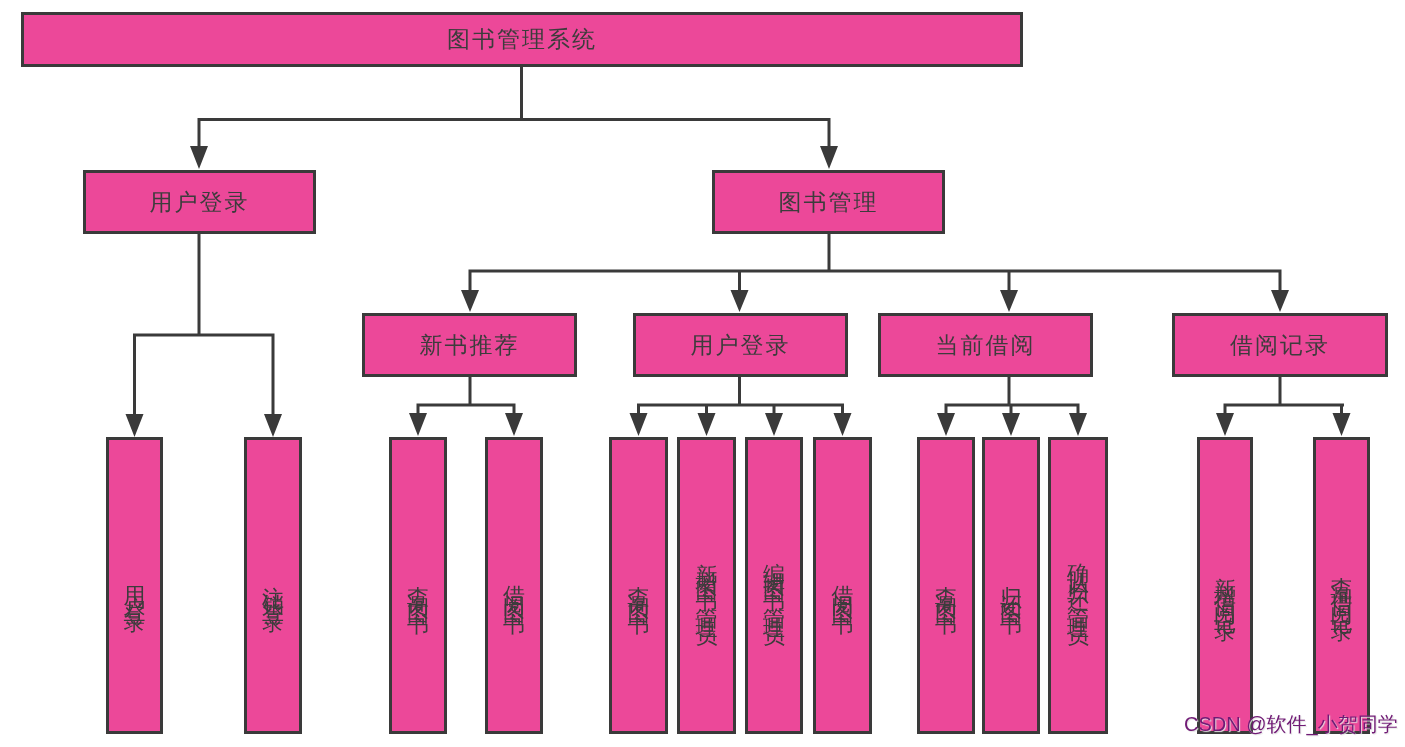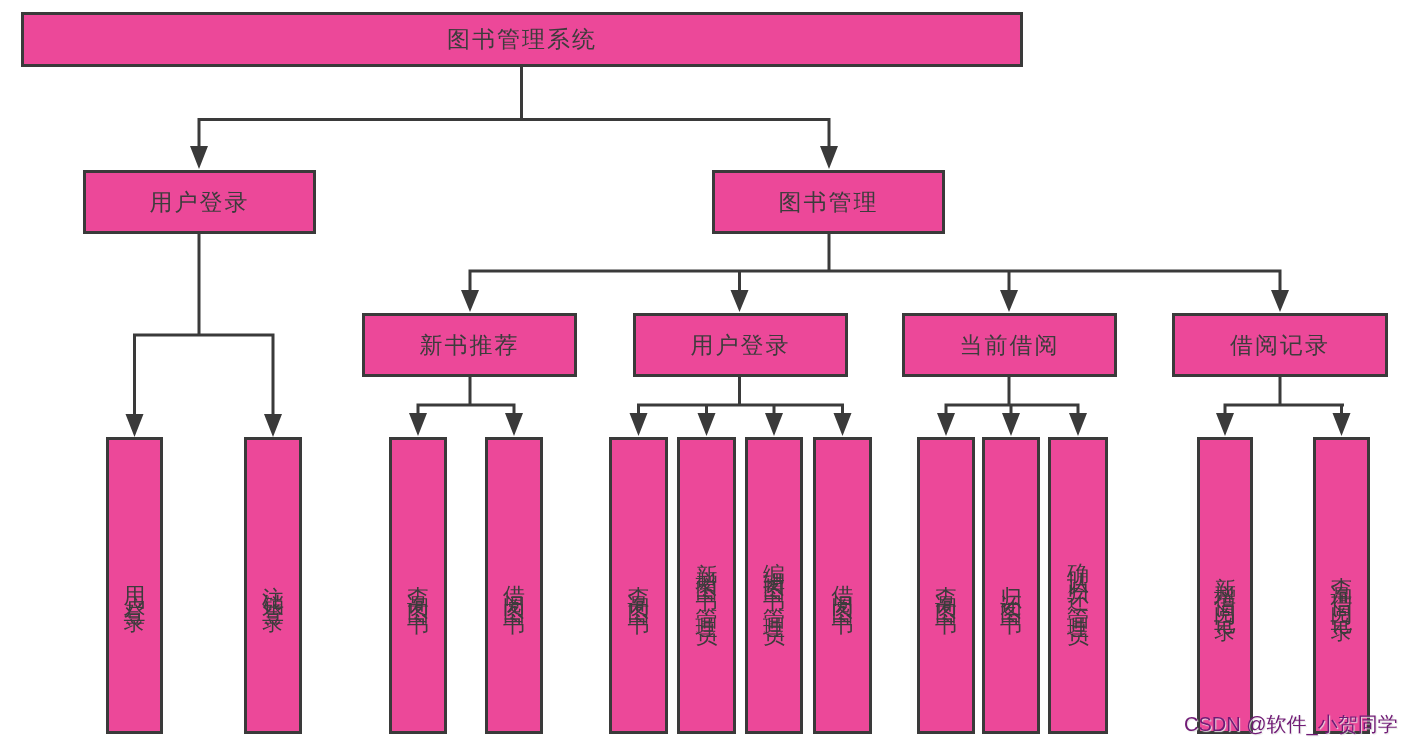--- a/index.html
+++ b/index.html
@@ -81,21 +81,21 @@
     </g>
   </svg>
 
   <div class="box hbox" style="left:21px; top:12px; width:1002px; height:55px;">图书管理系统</div>
 
   <div class="box hbox lvl1" style="left:83px;">用户登录</div>
   <div class="box hbox lvl1" style="left:712px;">图书管理</div>
 
   <div class="box hbox lvl2" style="left:362px;">新书推荐</div>
   <div class="box hbox lvl2" style="left:633px;">用户登录</div>
-  <div class="box hbox lvl2" style="left:902px;">当前借阅</div>
+  <div class="box hbox lvl2" style="left:878px;">当前借阅</div>
   <div class="box hbox lvl2" style="left:1172px; width:216px;">借阅记录</div>
 
   <div class="box vbox" style="left:106px; width:57px;">用户登录</div>
   <div class="box vbox" style="left:244px; width:58px;">注销登录</div>
 
   <div class="box vbox" style="left:389px; width:58px;">查询图书</div>
   <div class="box vbox" style="left:485px; width:58px;">借阅图书</div>
 
   <div class="box vbox" style="left:609px; width:59px;">查询图书</div>
   <div class="box vbox" style="left:677px; width:59px;">新增图书（管理员）</div>

